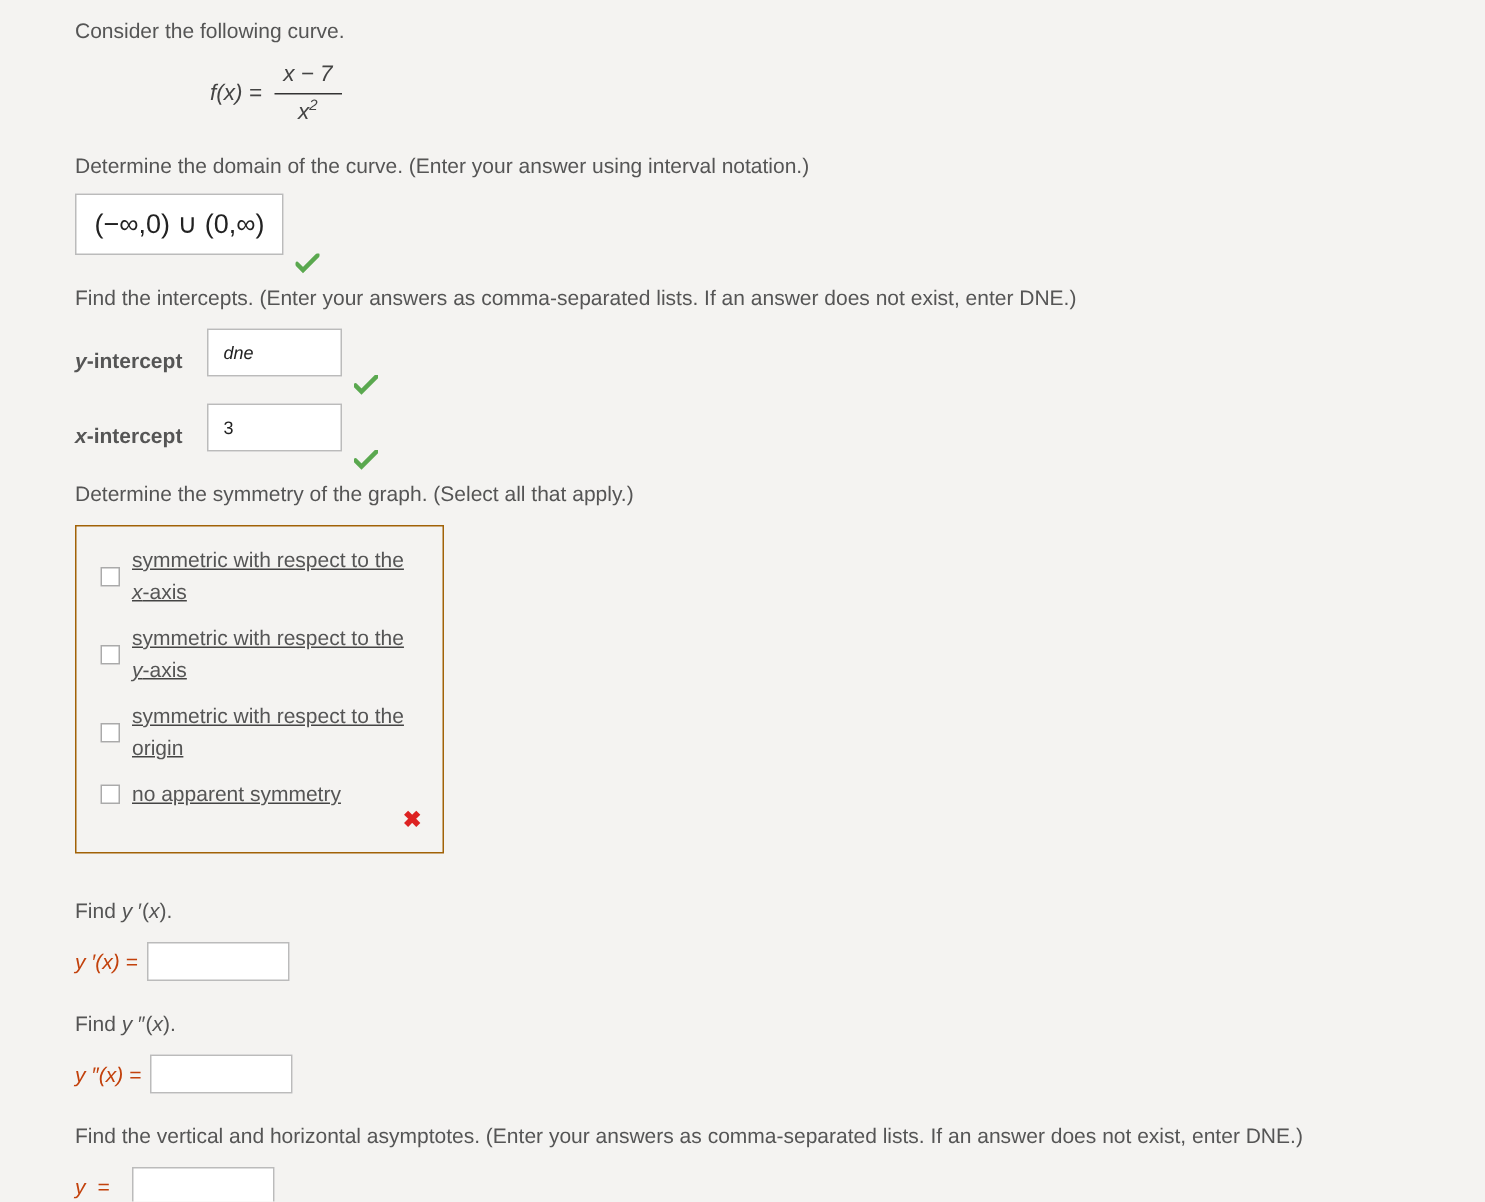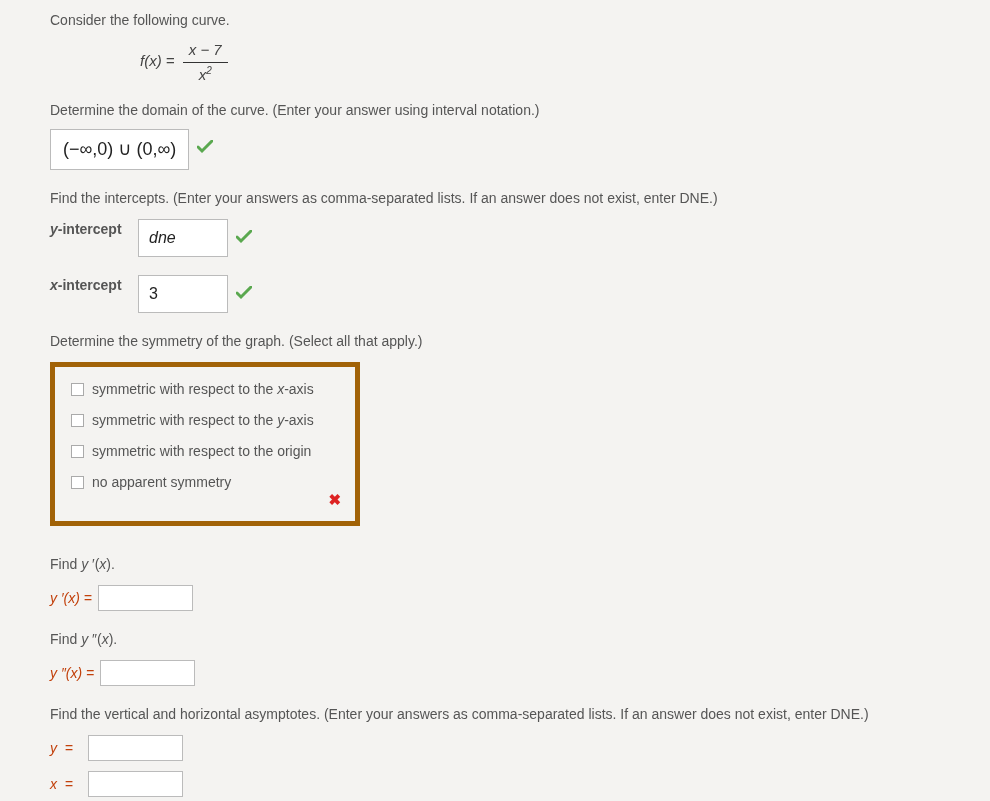--- a/index.html
+++ b/index.html
@@ -19,45 +19,46 @@
   .formula-block .fx { font-style: italic; }
   .frac { display: inline-block; vertical-align: middle; text-align: center; margin-left: 4px; }
   .frac .num { display:block; border-bottom: 1px solid #333; padding: 0 6px; font-style: italic;}
   .frac .den { display:block; padding: 0 6px; font-style: italic;}
   .sup { font-size: 10px; vertical-align: super; }
   .answer-box {
     display: inline-block;
     border: 1px solid #bbb;
     background: #fff;
     padding: 6px 10px;
-    font-size: 16px;
+    font-size: 12px;
     color: #222;
     min-width: 90px;
     min-height: 28px;
     vertical-align: middle;
   }
   .big-box { font-size: 18px; padding: 6px 12px; }
-  .row { margin-bottom: 18px; display: flex; align-items: flex-start; flex-wrap: wrap; }
+  .row { margin-bottom: 18px; display: flex; align-items: flex-end; flex-wrap: wrap; }
   .label { display:inline-block; min-width: 88px; color:#555; font-style: italic; }
   .label.nonit { font-style: normal; font-weight: bold; }
   .check {
     display:inline-block;
     width: 16px; height: 12px;
     margin-left: 8px;
     position: relative;
     top: 10px;
   }
   .check svg { width: 16px; height: 14px; }
   .section { margin-top: 18px; margin-bottom: 10px; }
   .sym-box {
-    border: 5px solid #a16207;
+    border: 1px solid #a16207;
     padding: 12px 16px 10px 16px;
-    width: 310px;
+    width: 246px;
     margin-top: 10px;
     position: relative;
+    text-decoration: underline;
   }
   .sym-row { display:flex; align-items:center; margin-bottom: 10px; color:#555; }
   .cb {
     width: 13px; height: 13px;
     border: 1px solid #aaa;
     background: #fff;
     margin-right: 8px;
     flex-shrink: 0;
   }
   .xmark { position: absolute; right: 14px; bottom: 10px; color: #d22; font-weight: bold; font-size: 15px; }

